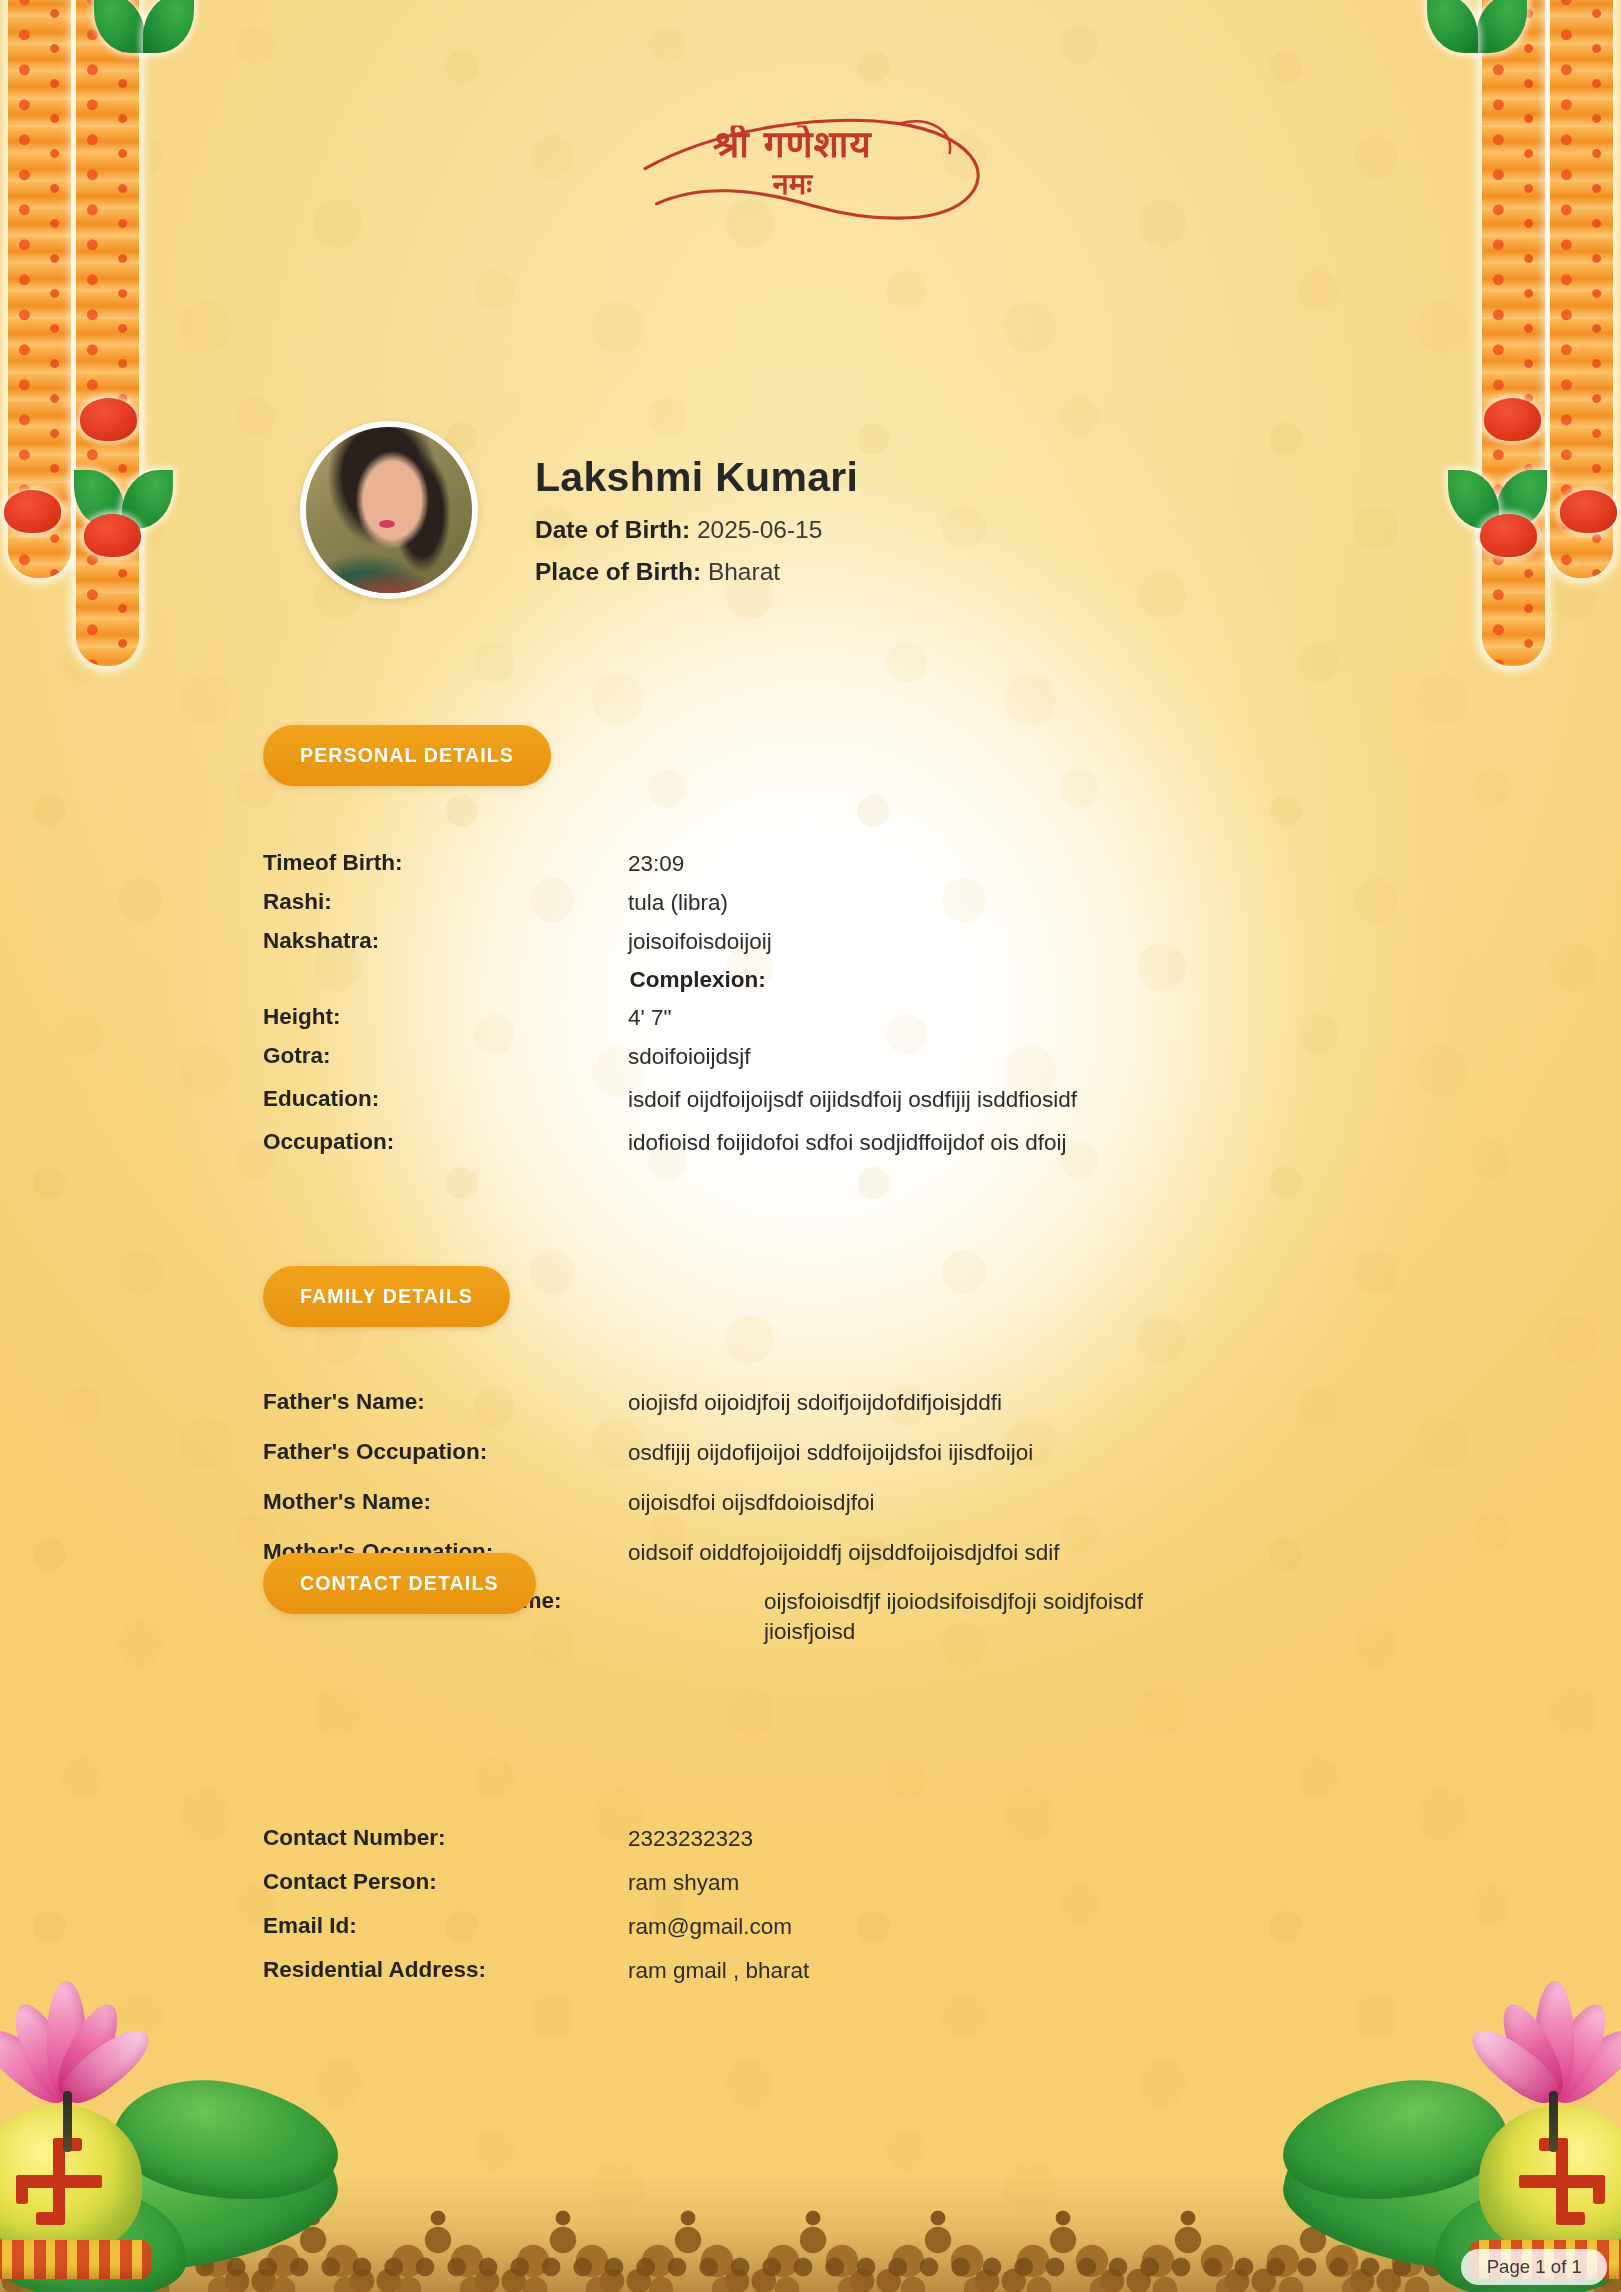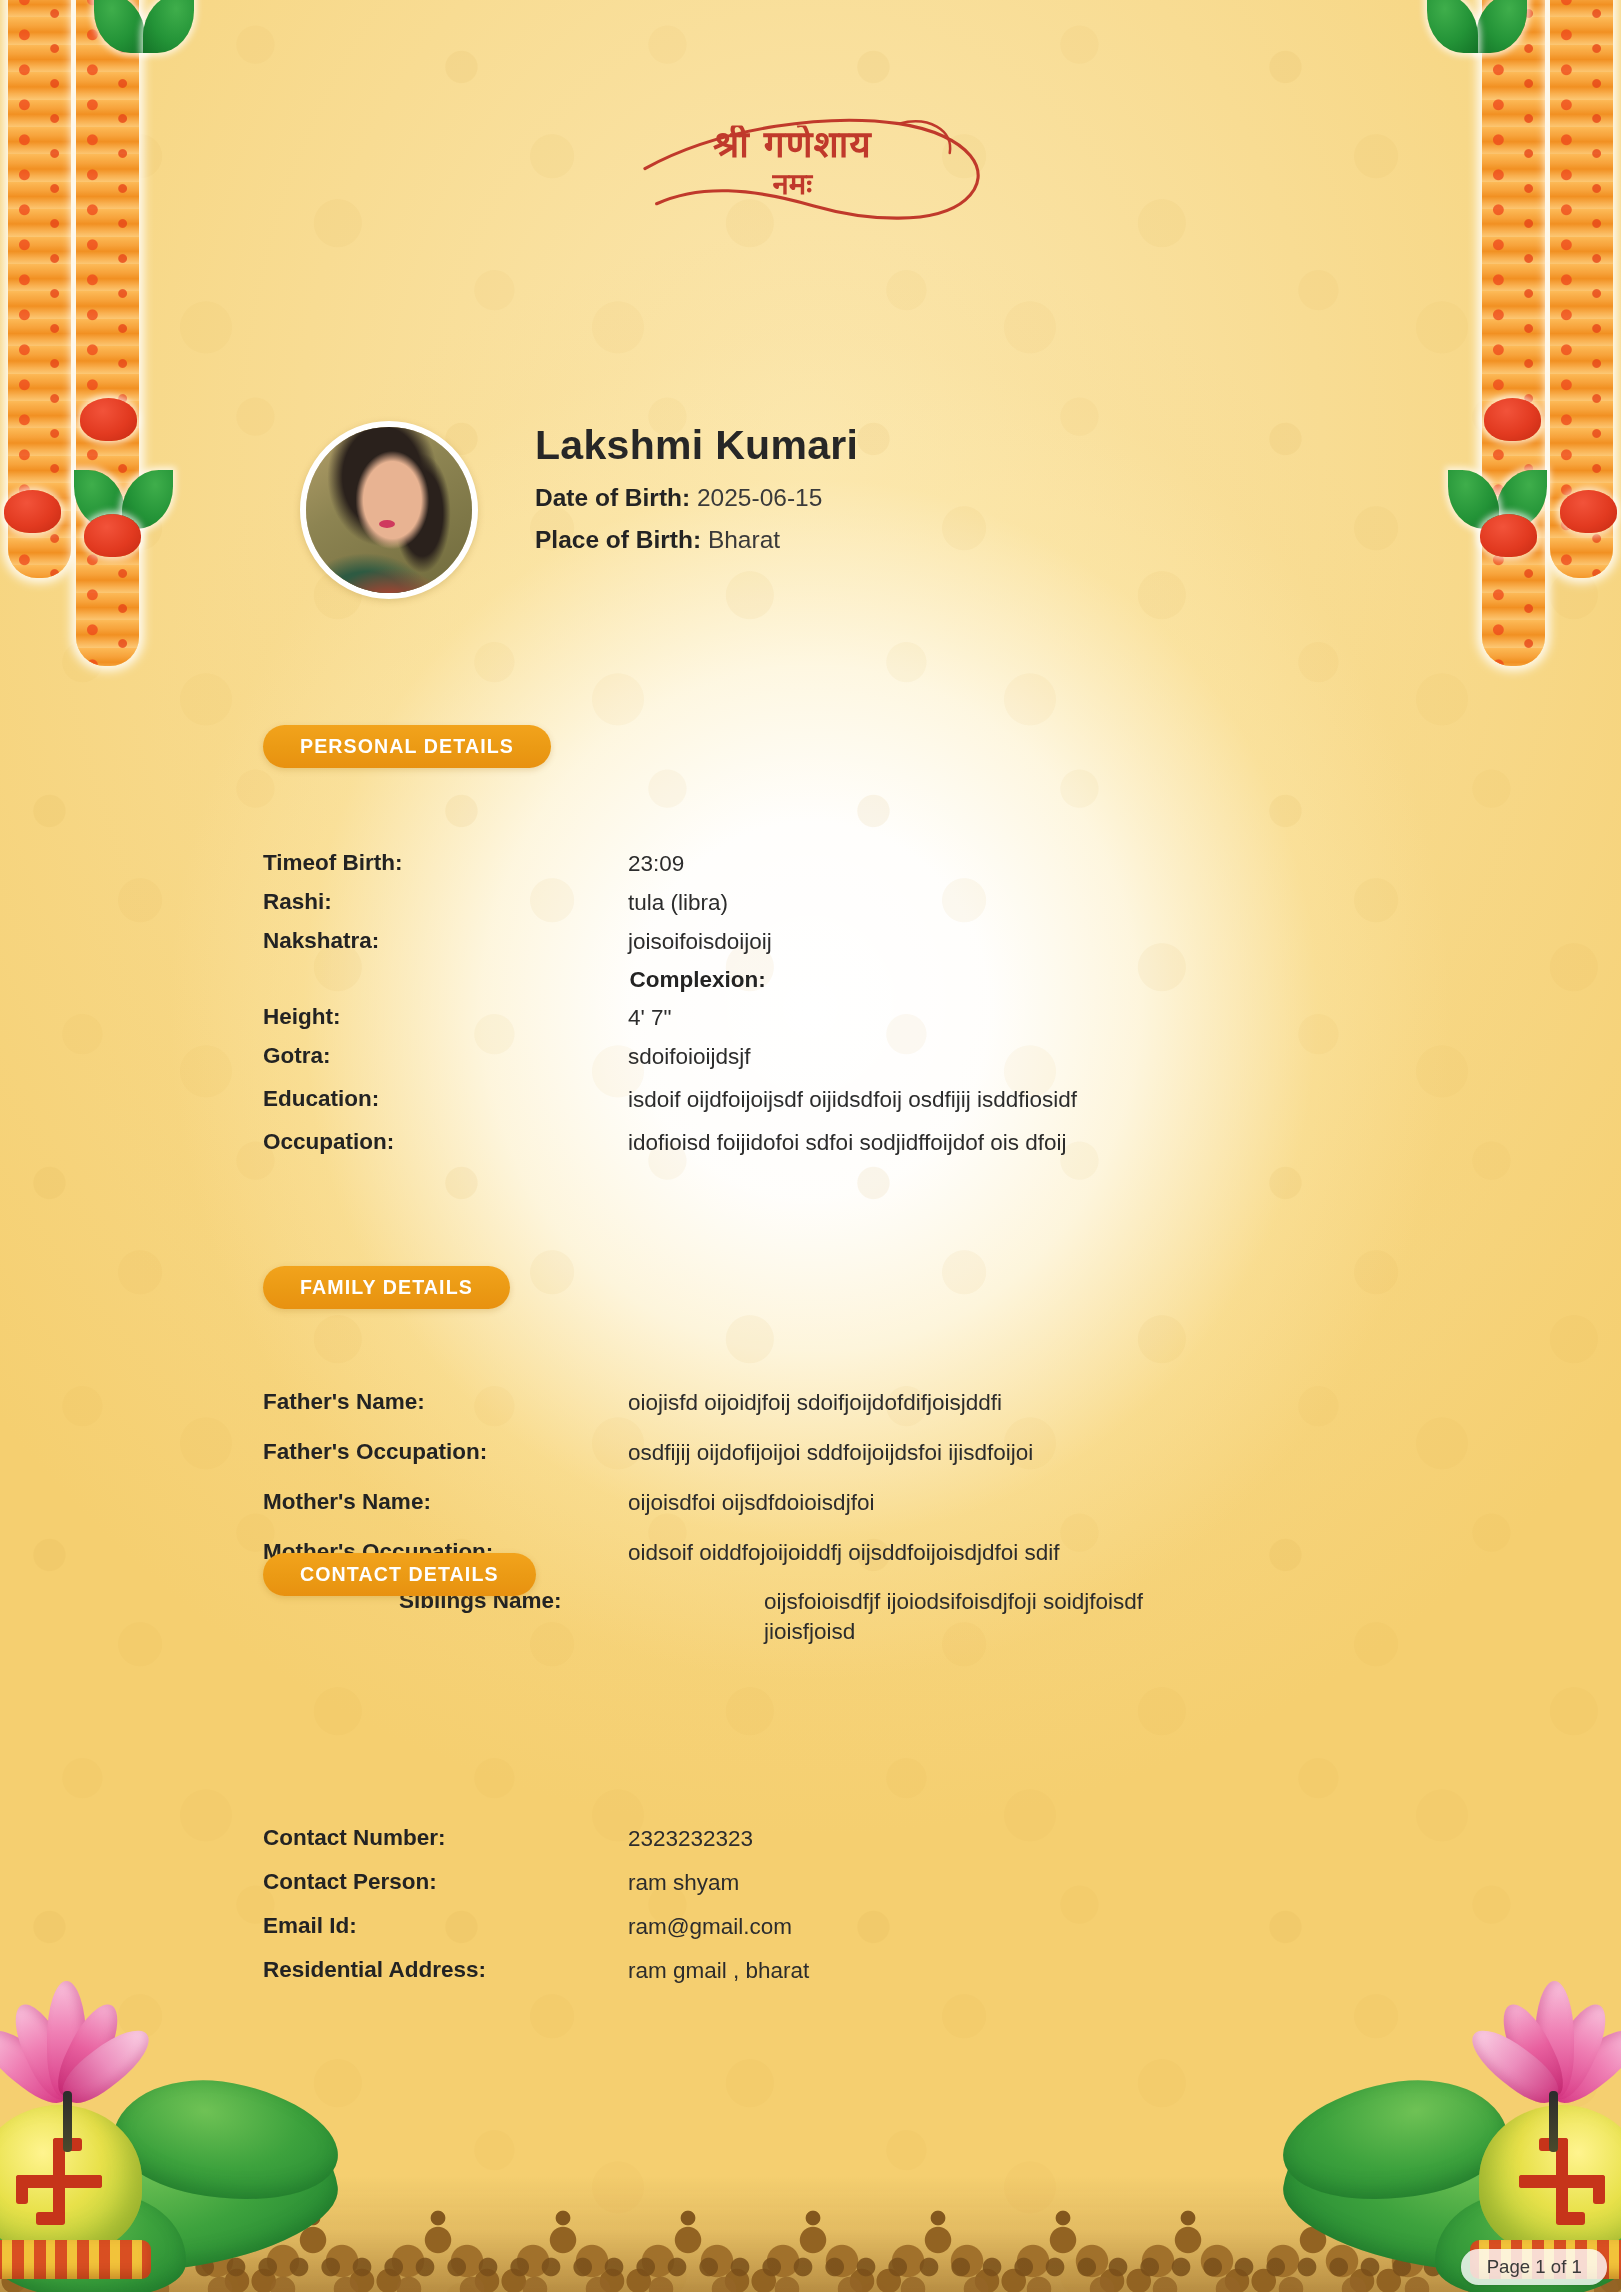--- a/index.html
+++ b/index.html
@@ -197,21 +197,21 @@
     font-family: "DejaVu Sans", sans-serif;
     font-size: 30px;
     font-weight: 700;
     margin-top: -2px;
   }
 
   
   .profile {
     position: absolute;
     left: 300px; top: 421px;
-    display: flex; align-items: flex-start; gap: 57px;
+    display: flex; align-items: flex-end; gap: 57px;
   }
   .avatar-ring {
     width: 178px; height: 178px;
     border-radius: 50%;
     border: 6.9px solid #ffffff;
     box-shadow: 0 2px 7.8px rgba(130,95,20,.22);
     overflow: hidden;
     background: #c9b48b;
     position: relative;
     flex: 0 0 auto;
@@ -249,21 +249,21 @@
     line-height: 1.3;
   }
   .meta-line b { font-weight: 700; color: #232323; }
   .meta-line span { font-weight: 400; color: #3a3a3a; }
 
   
   .section-pill {
     position: absolute;
     display: inline-flex;
     align-items: center;
-    height: 43px;
+    height: 61px;
     padding: 0 37px;
     border-radius: 33px;
     background: linear-gradient(180deg,#f2a31c 0%, #eb9a14 55%, #e89110 100%);
     color: #ffffff;
     font-size: 19.6px;
     font-weight: 700;
     letter-spacing: 1.1px;
     text-transform: uppercase;
     box-shadow: 0 2px 5.9px rgba(160,105,10,.22);
     white-space: nowrap;

